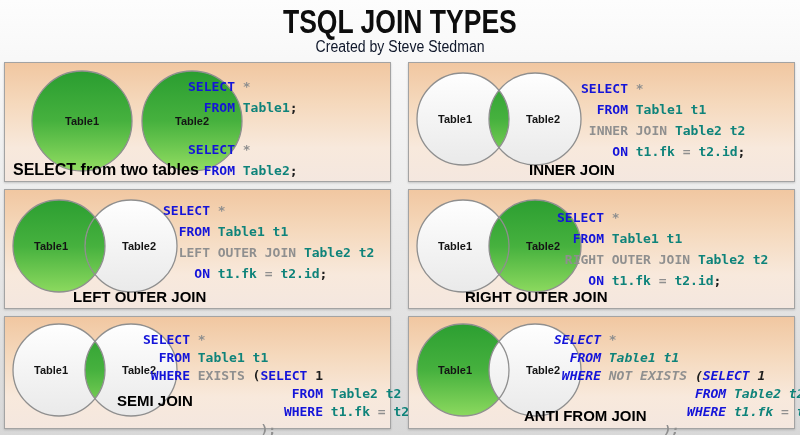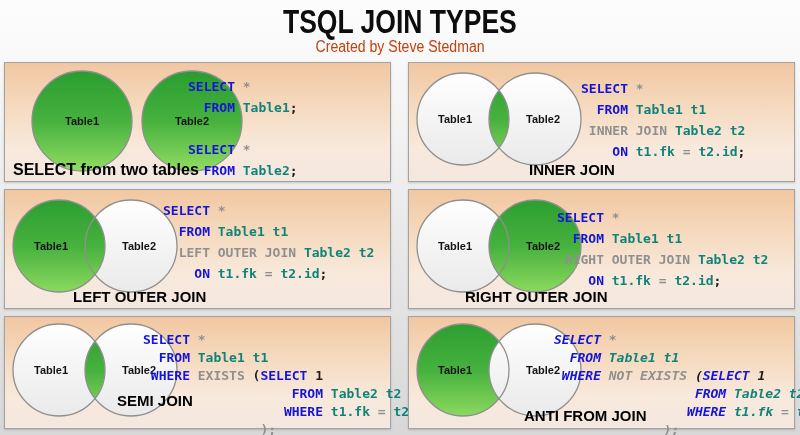--- a/index.html
+++ b/index.html
@@ -10,21 +10,21 @@
   body{
     width:800px;height:435px;overflow:hidden;
     font-family:"Liberation Sans",sans-serif;
     background:linear-gradient(180deg,#fdfdfd 0%,#f2f2f2 30%,#d8d8d8 100%);
   }
   header{text-align:center;height:62px;padding-top:2px;}
   h1{
     margin:0;font-size:34px;font-weight:bold;color:#0d0d0d;line-height:38px;
   }
   h1 .squeeze{display:inline-block;transform:scaleX(.78);transform-origin:center;letter-spacing:0px;white-space:nowrap;}
-  .subtitle{font-size:16px;color:#c2410c;margin-top:-2px;}
+  .subtitle{font-size:16px;color:#0f172a;margin-top:-2px;}
   .subtitle .squeeze{display:inline-block;transform:scaleX(.88);transform-origin:center;white-space:nowrap;}
 
   .grid{
     display:grid;
     grid-template-columns:387px 387px;
     grid-template-rows:120px 120px 113px;
     column-gap:17px;row-gap:7px;
     padding:0 5px 0 4px;
   }
   .panel{

